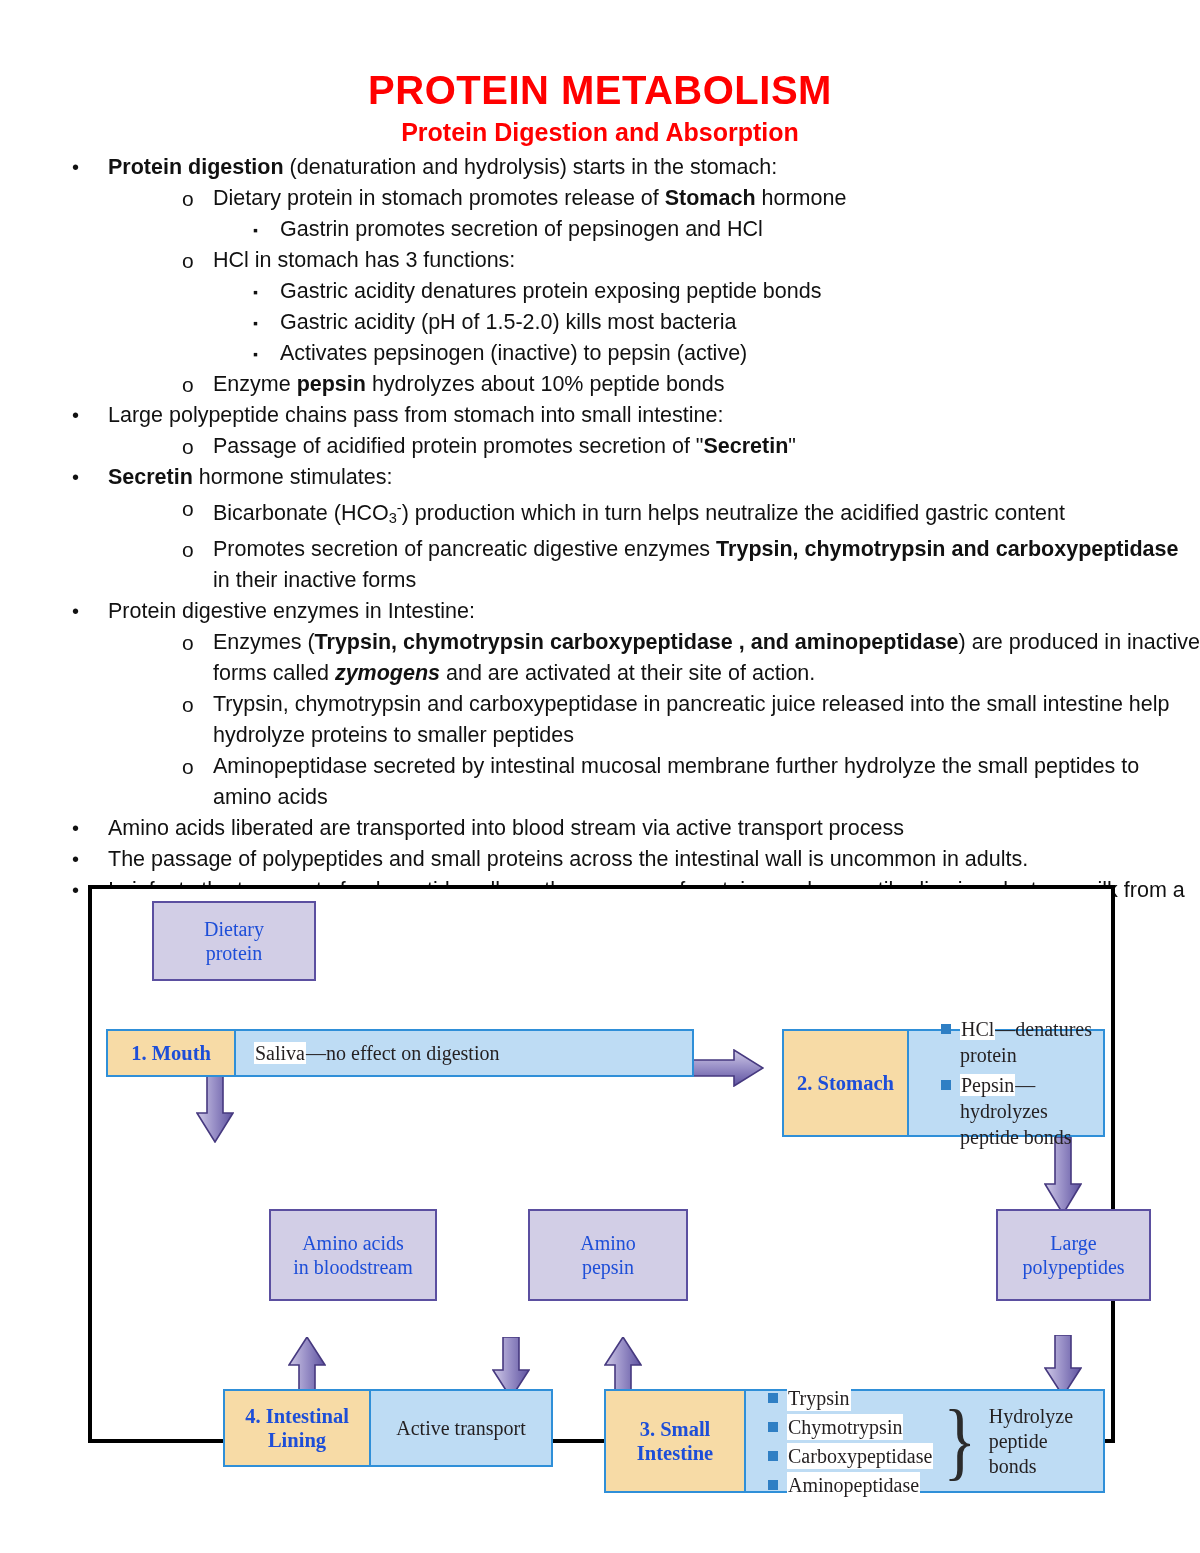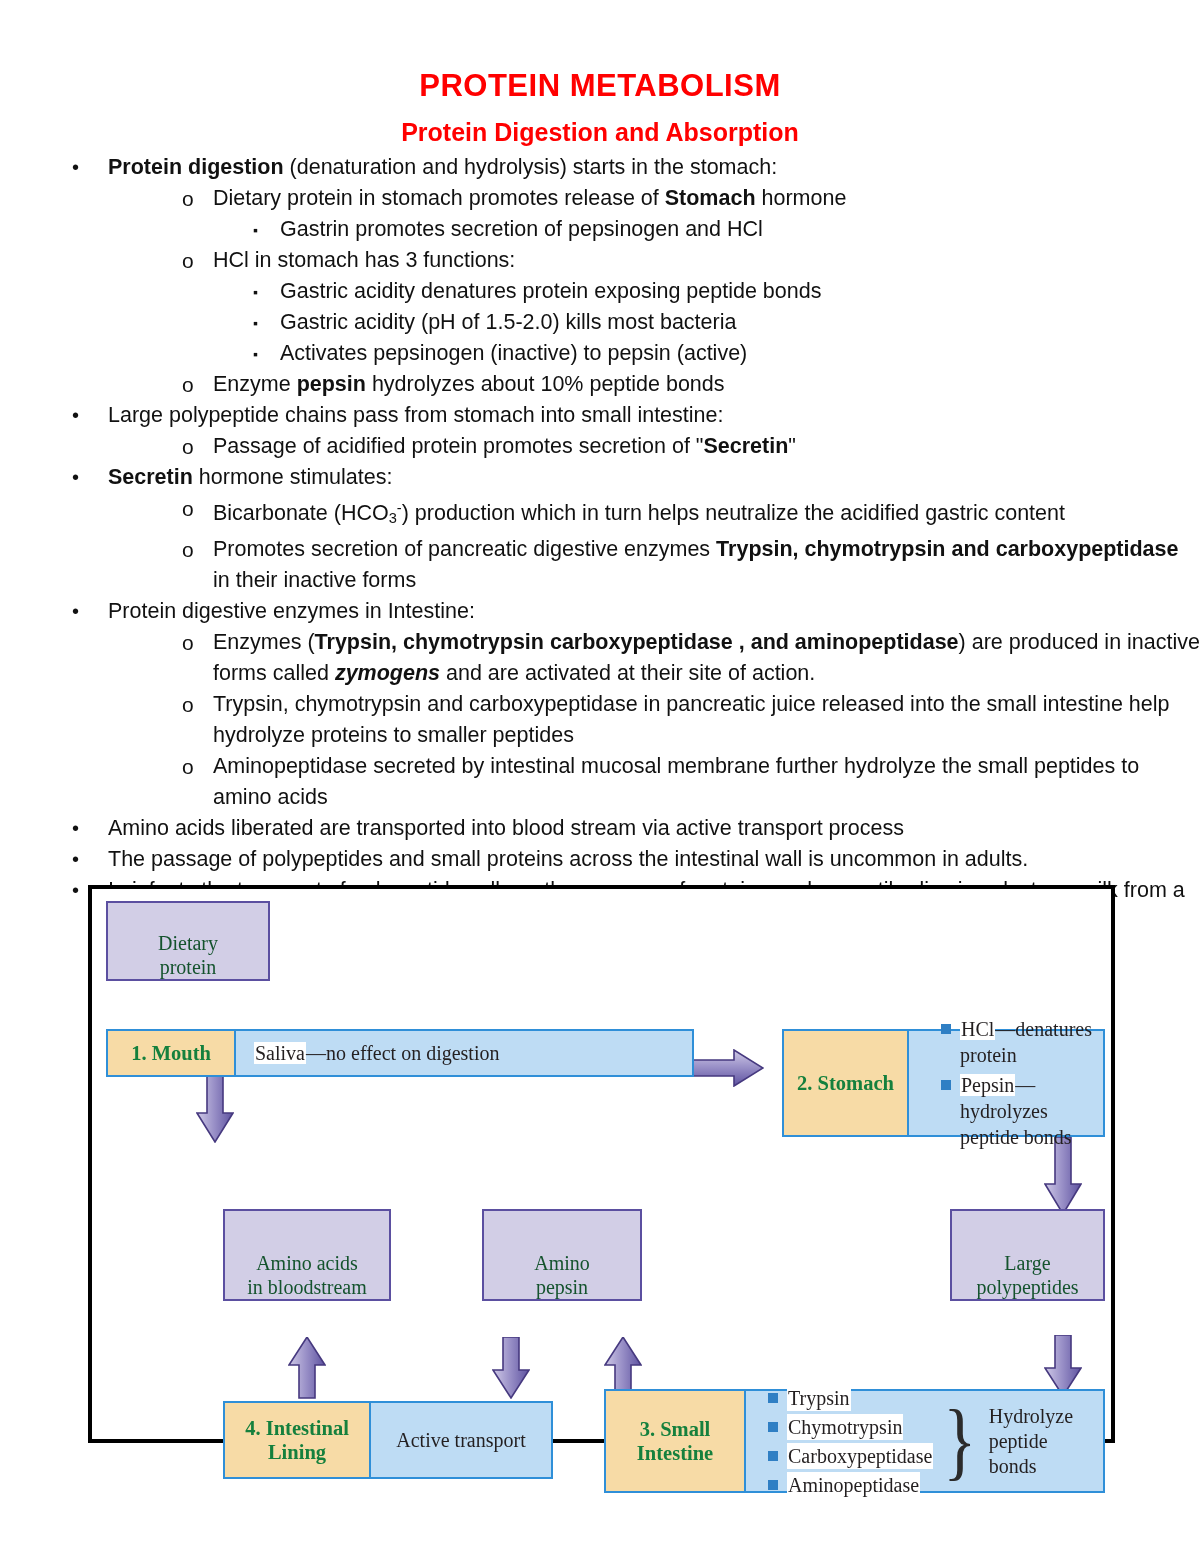--- a/index.html
+++ b/index.html
@@ -19,21 +19,21 @@
 
   
   .title-main {
     position: absolute;
     top: 68px;
     left: 0;
     width: 1200px;
     text-align: center;
     color: #ff0000;
     font-weight: bold;
-    font-size: 31px;
+    font-size: 40px;
     letter-spacing: 0.5px;
     font-family: "Liberation Sans", sans-serif;
   }
   .title-sub {
     position: absolute;
     top: 118px;
     left: 0;
     width: 1200px;
     text-align: center;
     color: #ff0000;
@@ -92,24 +92,25 @@
   #diagram-inner {
     position: absolute;
     inset: 0;
   }
 
   .box {
     position: absolute;
     box-sizing: border-box;
     display: flex;
     align-items: center;
-    justify-content: flex-end;
+    justify-content: center;
     text-align: center;
     font-family: "Liberation Serif", serif;
-    color: #14532d;
+    color: #1d4ed8;
+    margin-left: 46px;
   }
 
   
   .lav {
     background: #d2cee6;
     border: 2.5px solid #5b4fa0;
     font-size: 20px;
     line-height: 24px;
   }
 
@@ -125,21 +126,21 @@
     background: #f7dba6;
     border-right: 2px solid #2f8fd8;
     display: flex;
     align-items: center;
     justify-content: center;
     text-align: center;
     font-family: "Liberation Serif", serif;
     font-weight: bold;
     font-size: 20.5px;
     line-height: 24px;
-    color: #15803d;
+    color: #1d4ed8;
     box-sizing: border-box;
     flex: 0 0 auto;
   }
   .stage-body {
     flex: 1 1 auto;
     display: flex;
     flex-direction: column;
     justify-content: center;
     padding-left: 18px;
     font-family: "Liberation Serif", serif;
@@ -384,21 +385,21 @@
     <div class="box lav" style="left:131px; top:320px; width:168px; height:92px; flex-direction:column;">
       <span>Amino acids</span>
       <span>in bloodstream</span>
     </div>
 
     <div class="box lav" style="left:390px; top:320px; width:160px; height:92px; flex-direction:column;">
       <span>Amino</span>
       <span>pepsin</span>
     </div>
 
-    <div class="stage" style="left:131px; top:512px; width:330px; height:78px;">
+    <div class="stage" style="left:131px; top:500px; width:330px; height:78px;">
       <div class="stage-label" style="width:146px; flex-direction:column;">
         <span>4. Intestinal</span>
         <span>Lining</span>
       </div>
       <div class="stage-body center">
         <span>Active transport</span>
       </div>
     </div>
 
     <div class="stage" style="left:512px; top:500px; width:501px; height:104px;">

